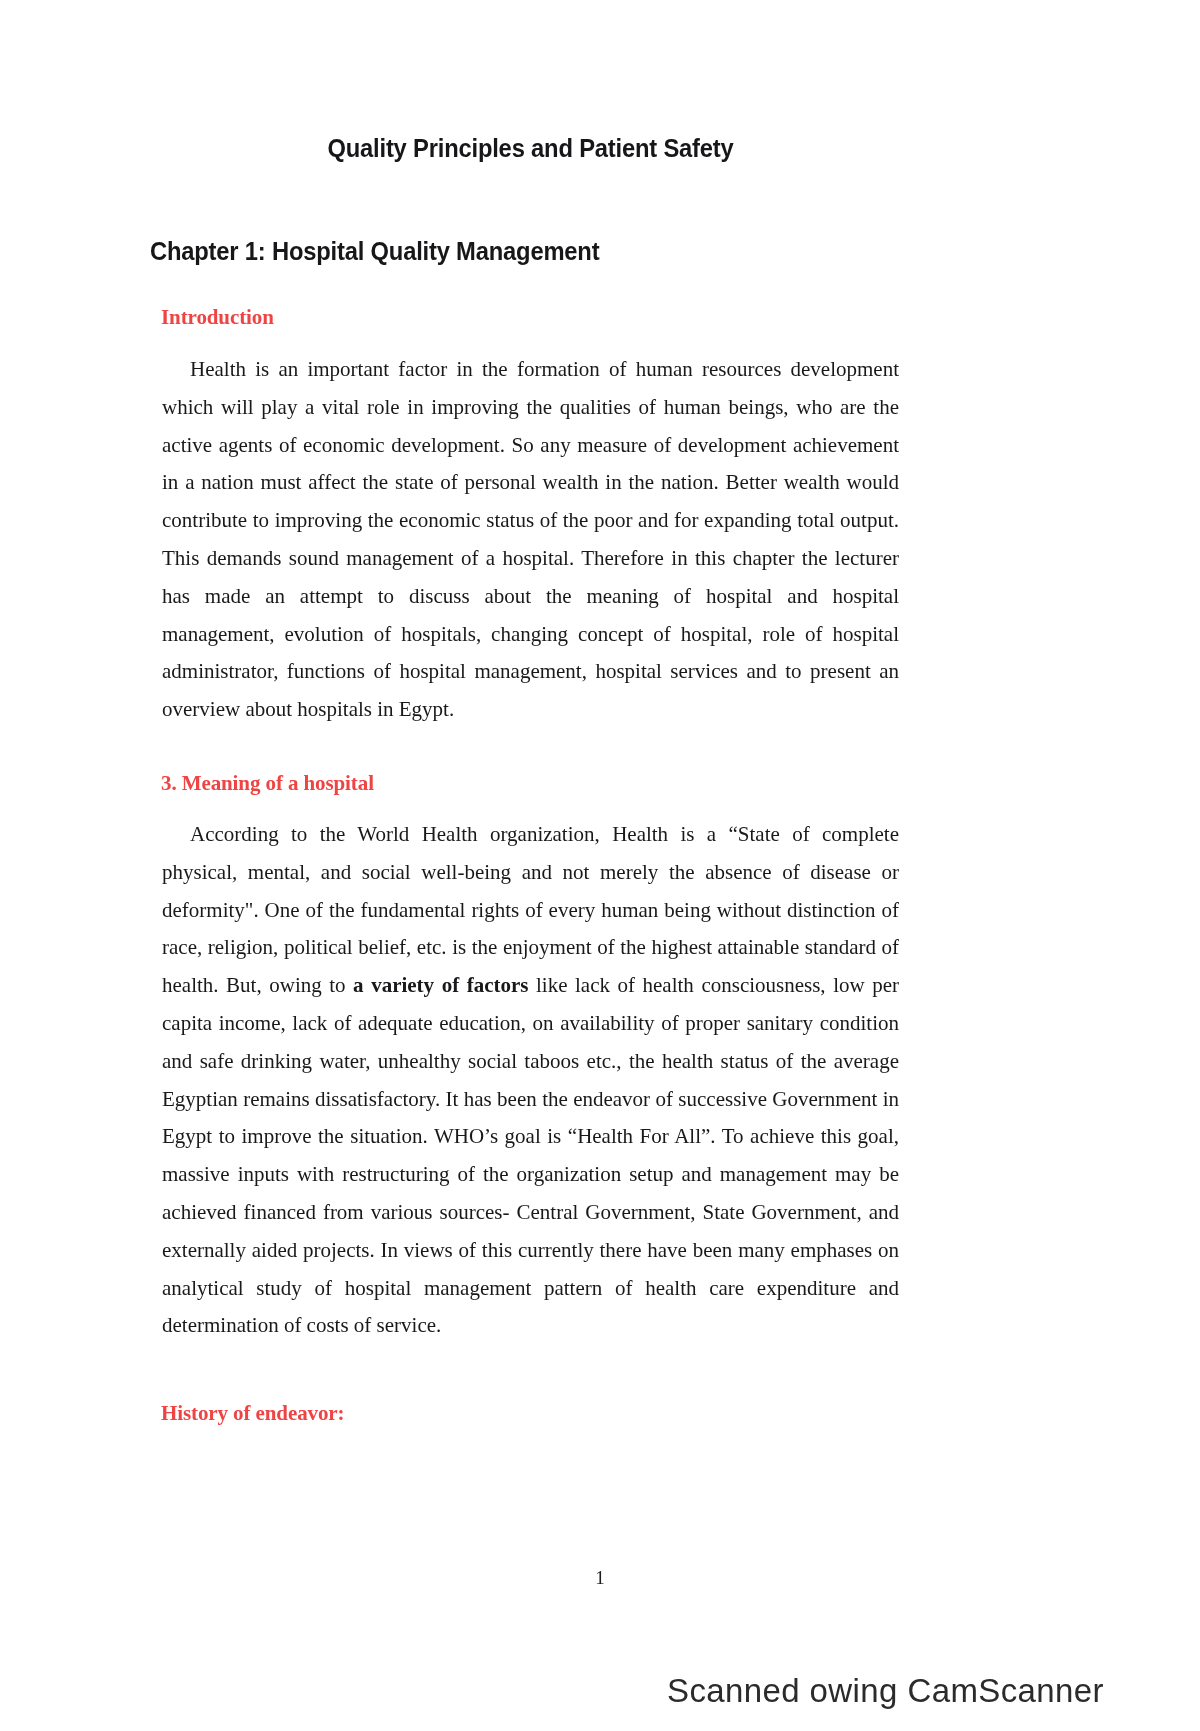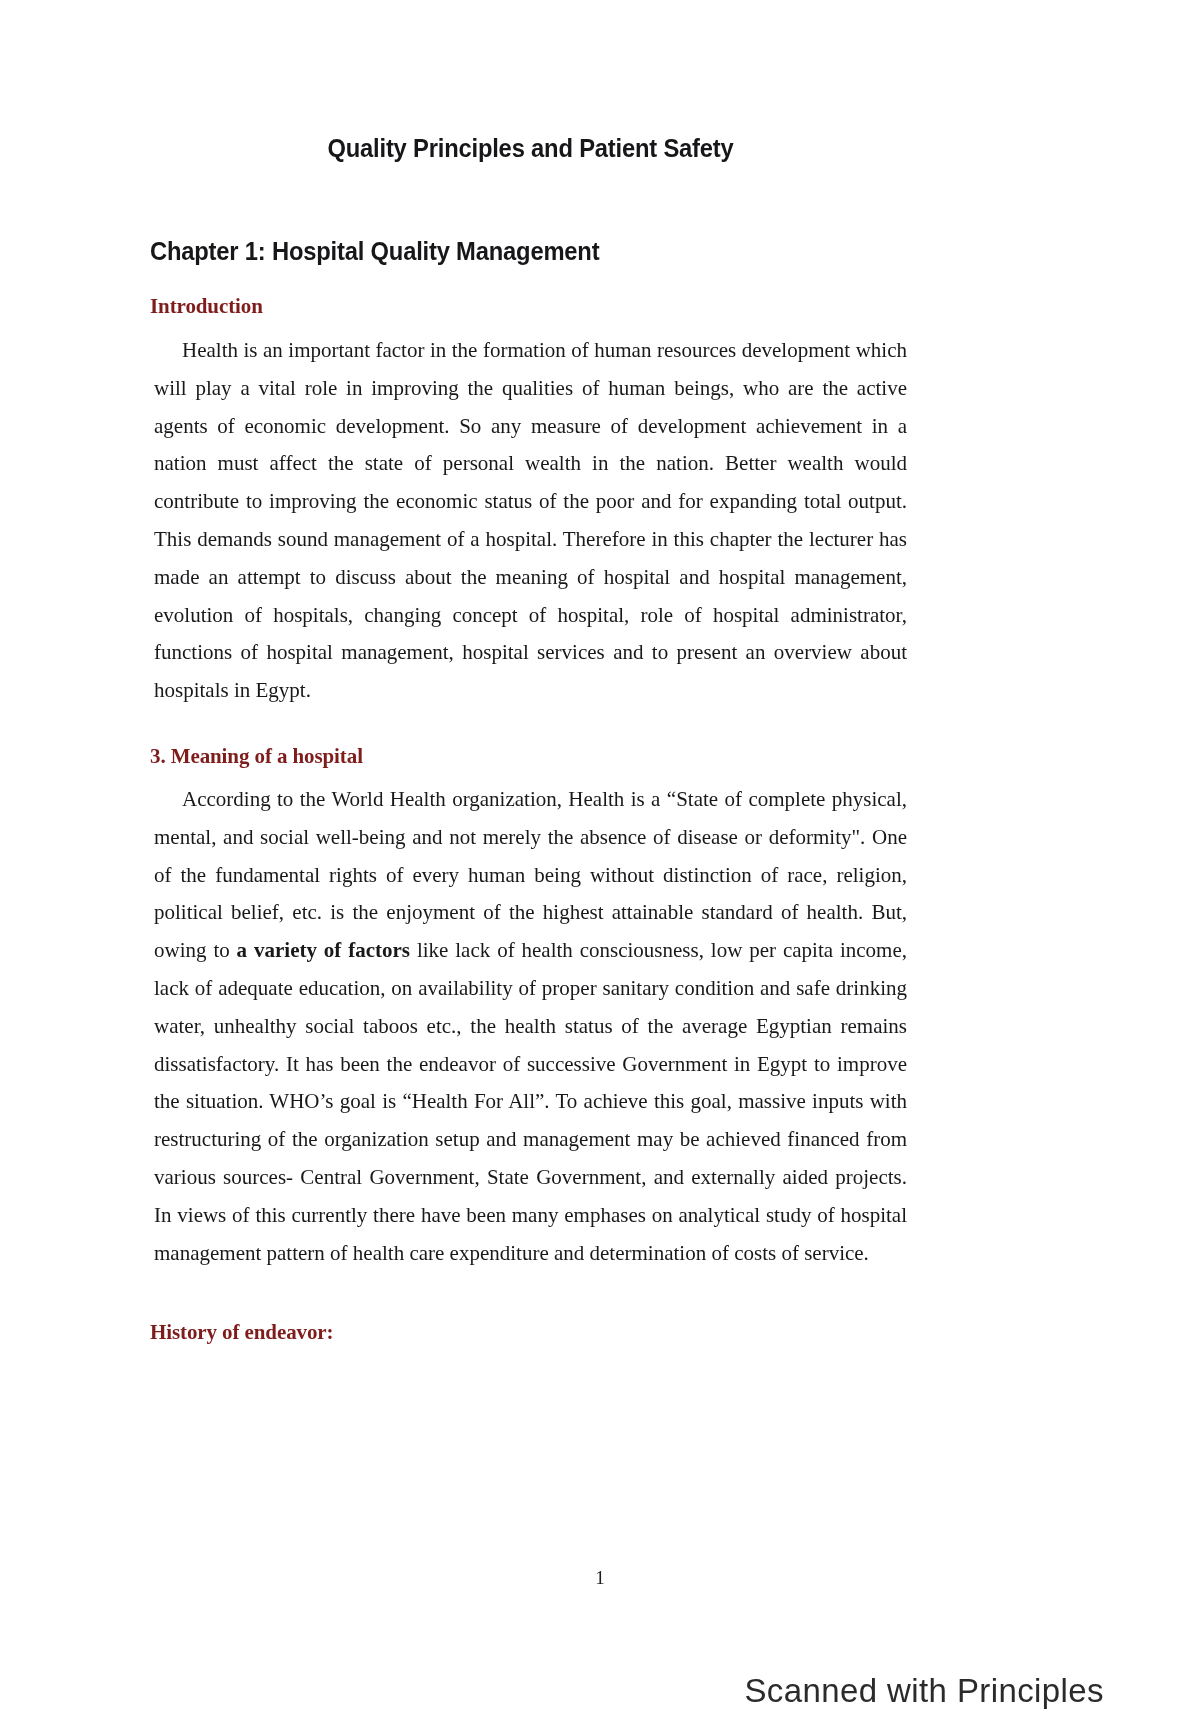--- a/index.html
+++ b/index.html
@@ -48,37 +48,37 @@
     letter-spacing: -0.2px;
     transform: scaleX(0.95);
     transform-origin: left top;
   }
 
   
   .section-heading {
     font-family: "Liberation Serif", "DejaVu Serif", serif;
     font-weight: bold;
     font-size: 21px;
-    color: #7f1d1d;
-    margin: 0;
+    color: #ef4444;
+    margin: 11px;
     letter-spacing: -0.1px;
   }
   .sh-introduction { padding-top: 28px; }
   .sh-meaning      { padding-top: 30px; }
   .sh-history      { padding-top: 44px; }
 
   
   .body-par {
     font-family: "Liberation Serif", "DejaVu Serif", serif;
     font-size: 21px;
     line-height: 37.8px;
     color: #19191c;
     text-align: justify;
     text-justify: inter-word;
-    margin: 4px;
+    margin: 12px;
     padding-top: 9px;
     text-indent: 28px;
     hyphens: none;
   }
   .body-par.tight { padding-top: 8px; }
   .body-par b { font-weight: bold; }
 
   
   .page-number {
     position: absolute;
@@ -122,15 +122,15 @@
     <h3 class="section-heading sh-meaning">3. Meaning of a hospital</h3>
 
     <p class="body-par tight"><span>According to the World Health organization, Health is a “State of complete physical, mental, and social well-being and not merely the absence of disease or deformity". One of the fundamental rights of every human being without distinction of race, religion, political belief, etc. is the enjoyment of the highest attainable standard of health. But, owing to </span><b>a variety of factors</b><span> like lack of health consciousness, low per capita income, lack of adequate education, on availability of proper sanitary condition and safe drinking water, unhealthy social taboos etc., the health status of the average Egyptian remains dissatisfactory. It has been the endeavor of successive Government in Egypt to improve the situation. WHO’s goal is “Health For All”. To achieve this goal, massive inputs with restructuring of the organization setup and management may be achieved financed from various sources- Central Government, State Government, and externally aided projects. In views of this currently there have been many emphases on analytical study of hospital management pattern of health care expenditure and determination of costs of service.</span></p>
 
     <h3 class="section-heading sh-history">History of endeavor:</h3>
 
   </div>
 
   <div class="page-number">1</div>
 
-  <div class="watermark">Scanned with Principles</div>
+  <div class="watermark">Scanned owing CamScanner</div>
 
 </div>
 
 </body></html>

